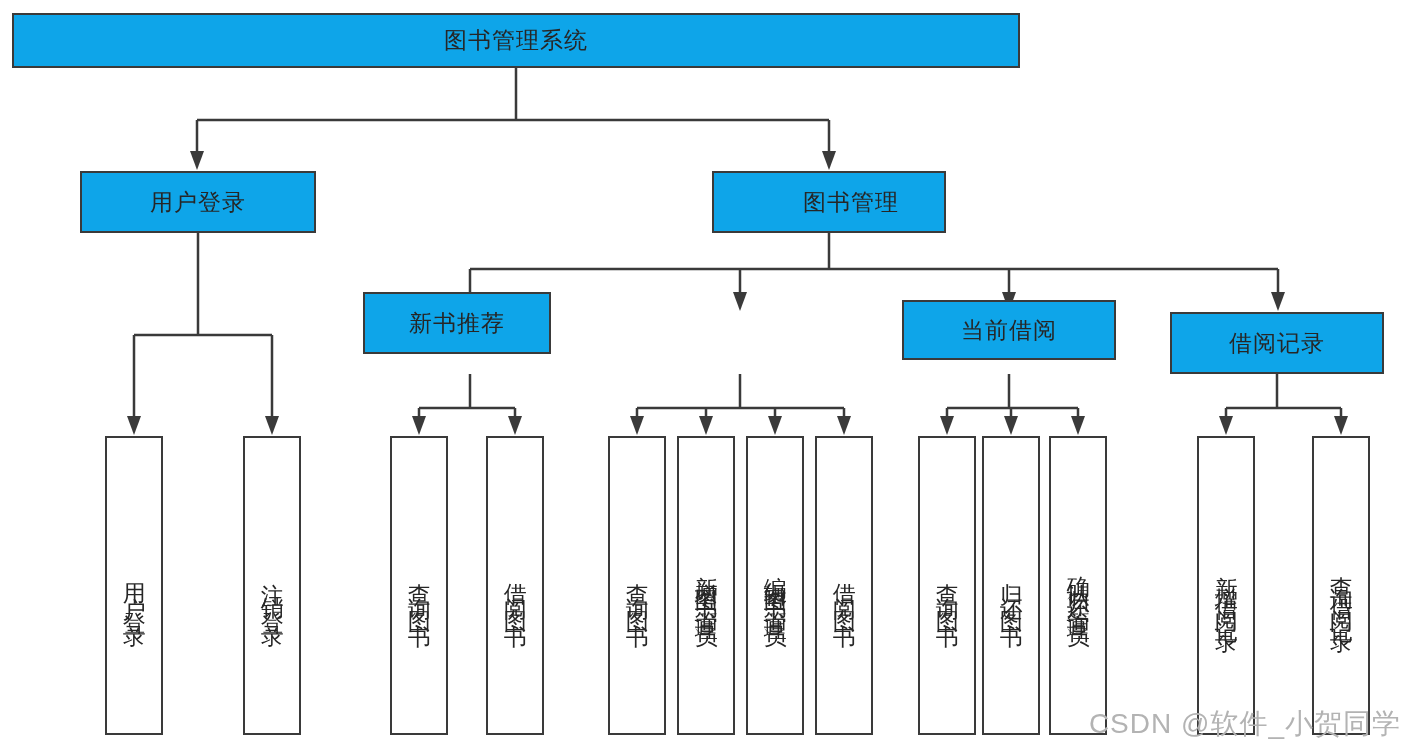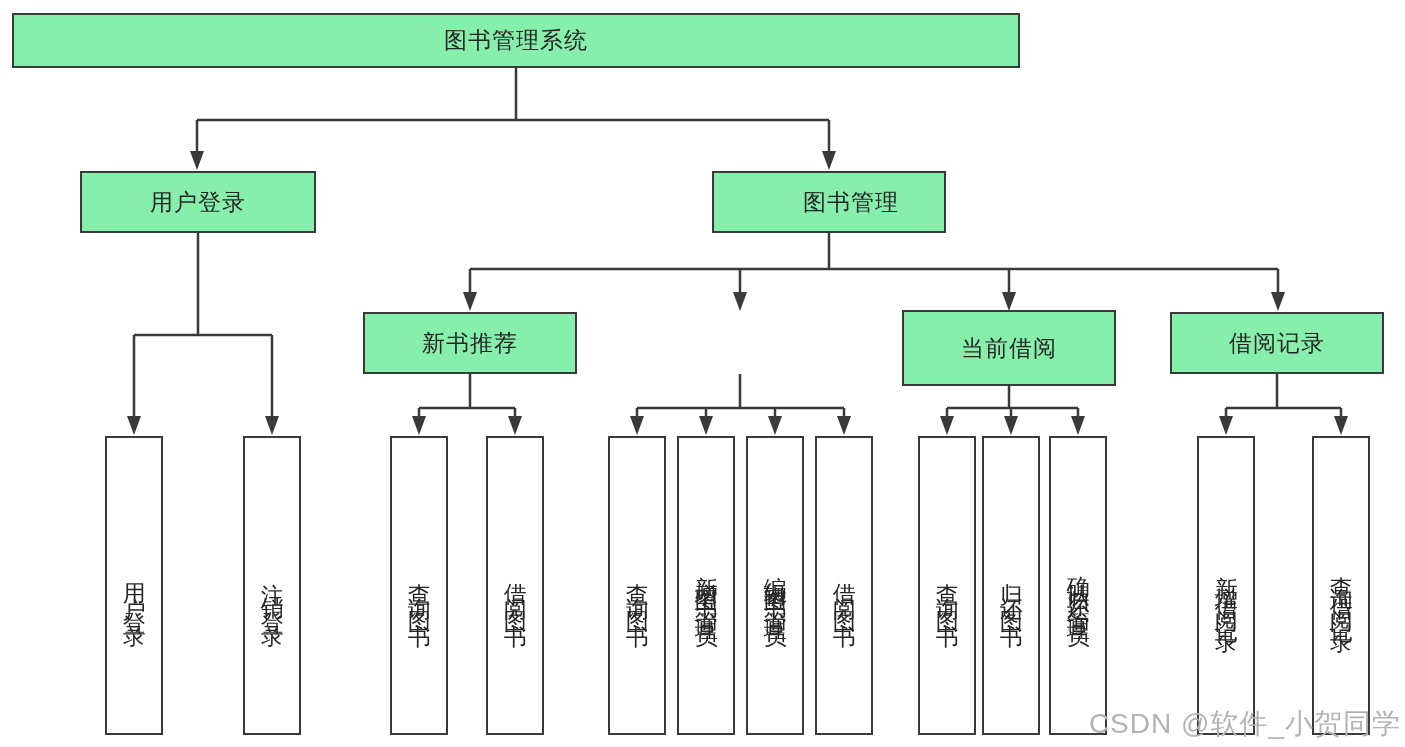--- a/index.html
+++ b/index.html
@@ -22,21 +22,21 @@
   svg.connectors {
     position: absolute;
     left: 0;
     top: 0;
     pointer-events: none;
   }
   .node {
     position: absolute;
     box-sizing: border-box;
     border: 2.5px solid #3a3a3a;
-    background: #86efac;
+    background: #0ea5e9;
     display: flex;
     align-items: center;
     justify-content: center;
     font-size: 23px;
     letter-spacing: 1px;
     color: #262626;
   }
   .leaf {
     position: absolute;
     box-sizing: border-box;
@@ -117,22 +117,22 @@
       <polygon points="1219,416 1233,416 1226,435"></polygon>
       <polygon points="1334,416 1348,416 1341,435"></polygon>
     </g>
   </svg>
 
   <div class="node" style="left:12px; top:13px; width:1008px; height:55px;">图书管理系统</div>
 
   <div class="node" style="left:80px; top:171px; width:236px; height:62px;">用户登录</div>
   <div class="node" style="left:712px; top:171px; width:234px; height:62px;padding-left:44px;">图书管理</div>
 
-  <div class="node" style="left:363px; top:312px; width:214px; height:62px;">新书推荐</div>
-  <div class="node" style="left:902px; top:310px; width:214px; height:76px;">当前借阅</div>
+  <div class="node" style="left:363px; top:292px; width:188px; height:62px;">新书推荐</div>
+  <div class="node" style="left:902px; top:300px; width:214px; height:60px;">当前借阅</div>
   <div class="node" style="left:1170px; top:312px; width:214px; height:62px;font-family:Liberation Mono, monospace;">借阅记录</div>
 
   <div class="leaf" style="left:105px; top:436px; width:58px; height:299px;">
     <span class="leaf-label sp-wide">用户登录</span>
   </div>
   <div class="leaf" style="left:243px; top:436px; width:58px; height:299px;">
     <span class="leaf-label sp-wide">注销登录</span>
   </div>
 
   <div class="leaf" style="left:390px; top:436px; width:58px; height:299px;">

